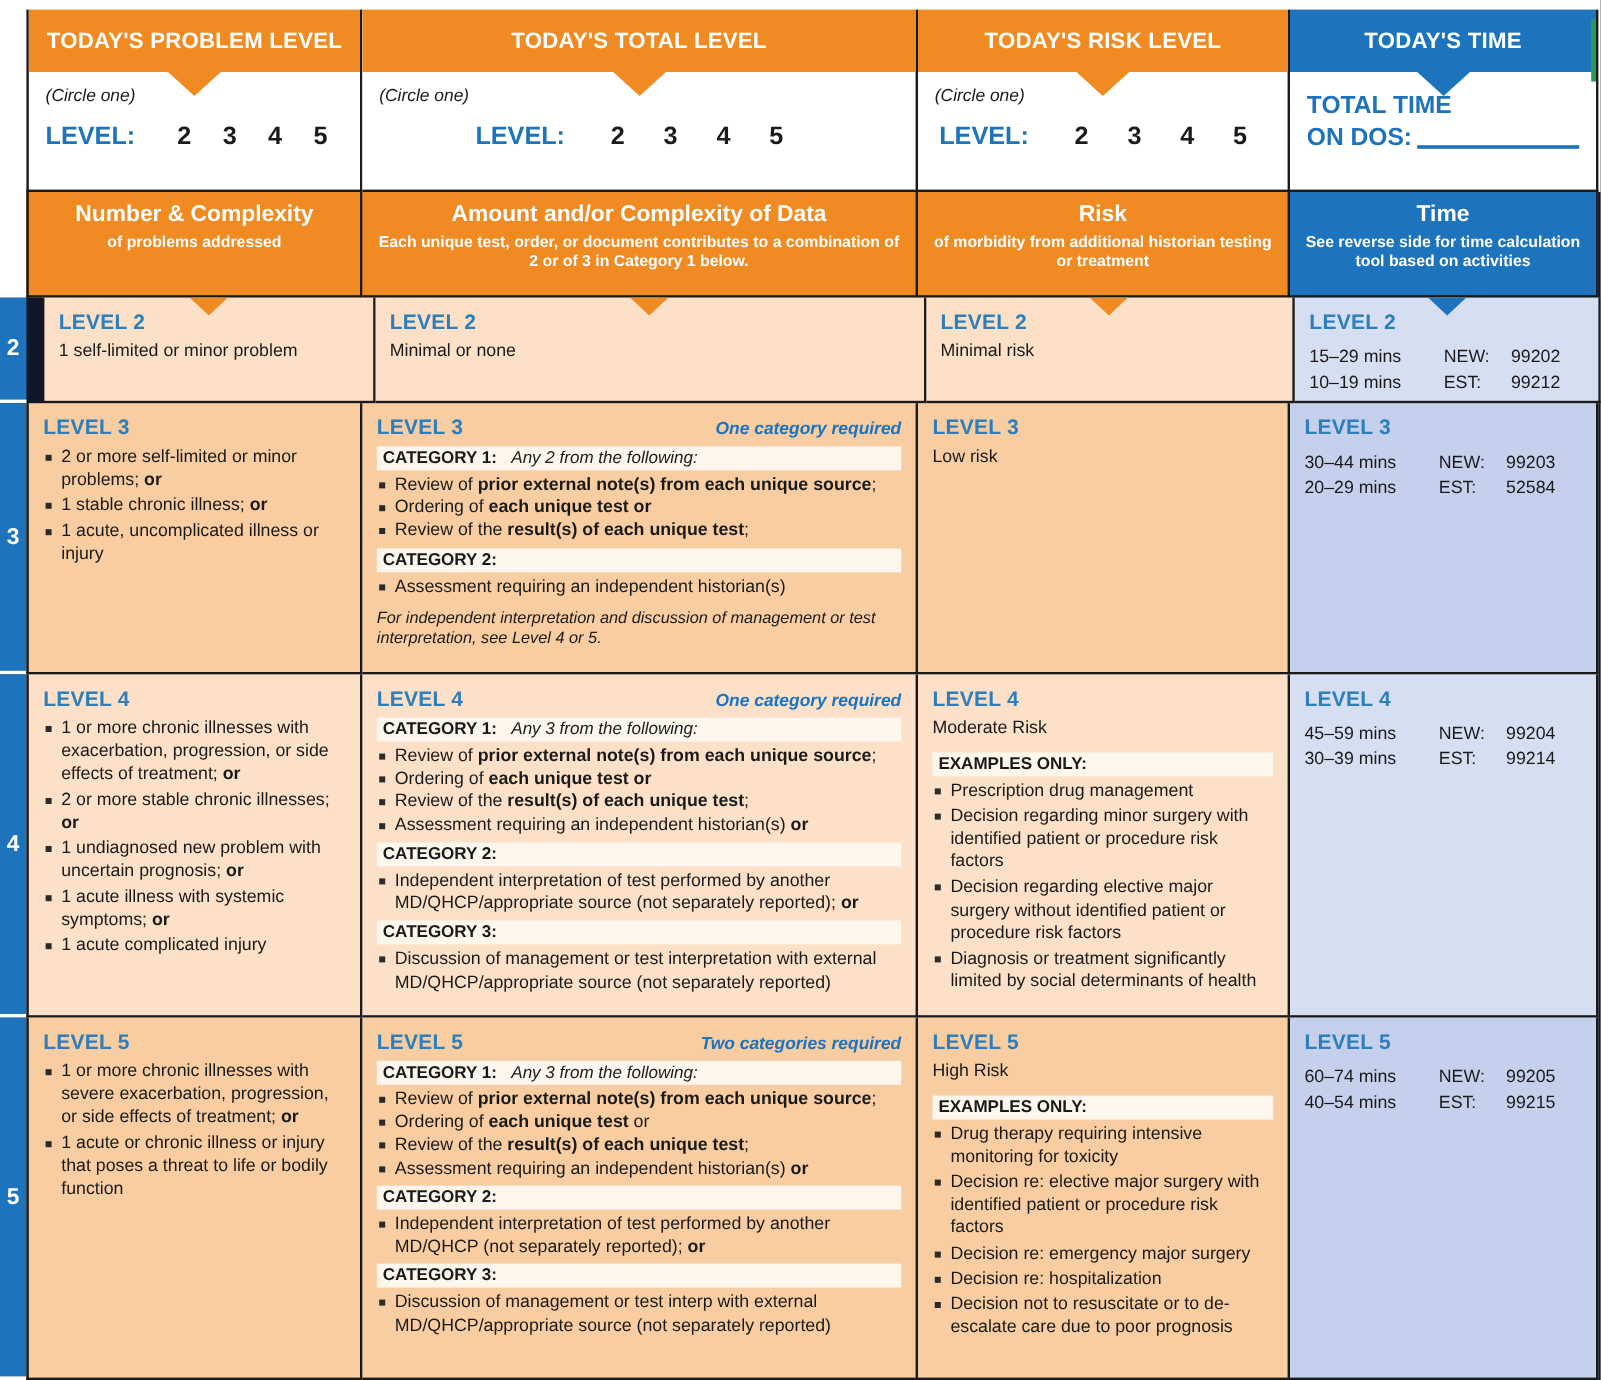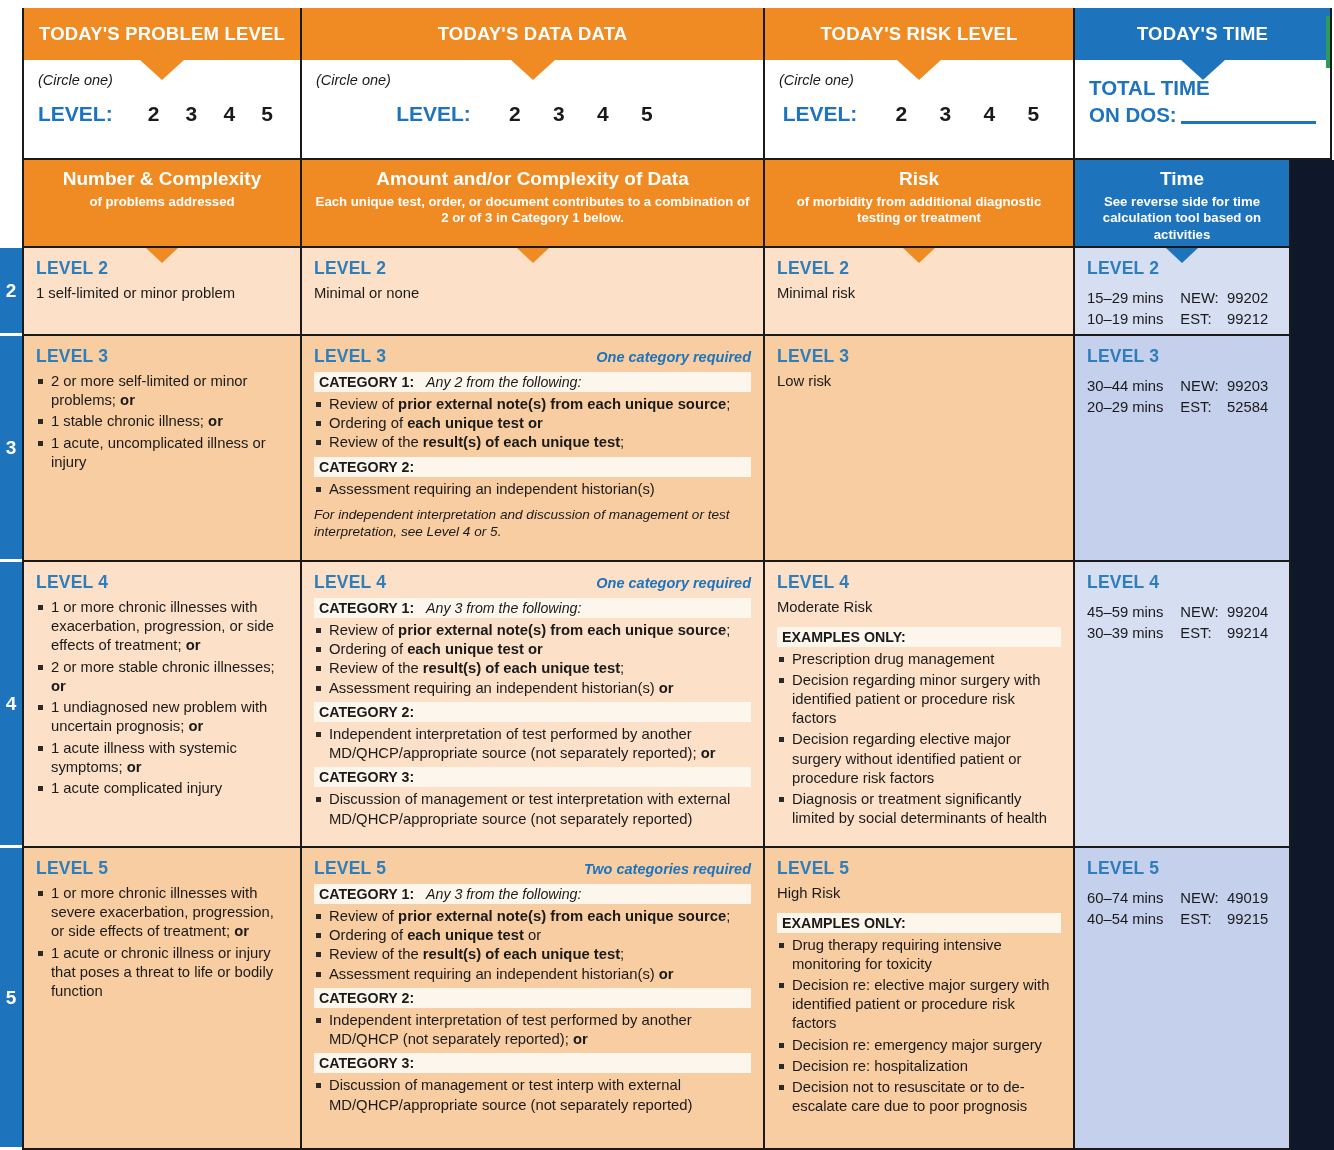--- a/index.html
+++ b/index.html
@@ -126,21 +126,21 @@
   .tcell {
     border-right: 2px solid #1a1a1a;
     border-bottom: 2px solid #1a1a1a;
     position: relative;
     overflow: hidden;
   }
   .tcell:first-child { border-left: 2px solid #1a1a1a; }
   .c-problem { width: 280px; }
   .c-data    { width: 463px; }
   .c-risk    { width: 310px; }
-  .c-time    { width: 216px; }
+  .c-time    { width: 257px; }
 
   
   .hdr-cell {
     color: #ffffff;
     text-align: center;
     padding: 8px 10px 10px 10px;
     height: 88px;
   }
   .hdr-title { font-size: 19px; font-weight: bold; line-height: 1.2; }
   .hdr-sub   { font-size: 13.2px; font-weight: bold; line-height: 1.25; margin-top: 3px; }
@@ -258,21 +258,21 @@
           <span class="lp-label">LEVEL:</span>
           <span class="lp-num">2</span>
           <span class="lp-num">3</span>
           <span class="lp-num">4</span>
           <span class="lp-num">5</span>
         </div>
       </div>
     </div>
 
     <div class="banner-col bc-data">
-      <div class="banner-head bg-orange">TODAY'S DATA DATA</div>
+      <div class="banner-head bg-orange">TODAY'S TOTAL LEVEL</div>
       <div class="notch notch-o"></div>
       <div class="banner-body">
         <div class="circle-one">(Circle one)</div>
         <div class="level-pick">
           <span class="lp-label">LEVEL:</span>
           <span class="lp-num">2</span>
           <span class="lp-num">3</span>
           <span class="lp-num">4</span>
           <span class="lp-num">5</span>
         </div>
@@ -326,29 +326,29 @@
         <div class="tcell c-problem hdr-cell bg-orange">
           <div class="hdr-title">Number &amp; Complexity</div>
           <div class="hdr-sub">of problems addressed</div>
         </div>
         <div class="tcell c-data hdr-cell bg-orange">
           <div class="hdr-title">Amount and/or Complexity of Data</div>
           <div class="hdr-sub">Each unique test, order, or document contributes to a combination of 2 or of 3 in Category 1 below.</div>
         </div>
         <div class="tcell c-risk hdr-cell bg-orange">
           <div class="hdr-title">Risk</div>
-          <div class="hdr-sub">of morbidity from additional diagnostic testing or treatment</div>
+          <div class="hdr-sub">of morbidity from additional historian testing or treatment</div>
         </div>
         <div class="tcell c-time hdr-cell bg-blue">
           <div class="hdr-title">Time</div>
           <div class="hdr-sub">See reverse side for time calculation tool based on activities</div>
         </div>
       </div>
 
-      <div class="trow" style="height:88px;">
+      <div class="trow" style="height:88px;margin-left:13px;">
         <div class="tcell c-problem body-cell tint-o1">
           <div class="cell-notch cn-o"></div>
           <div class="lvl-head">LEVEL 2</div>
           <div class="plain">1 self-limited or minor problem</div>
         </div>
         <div class="tcell c-data body-cell tint-o1">
           <div class="cell-notch cn-o"></div>
           <div class="lvl-head">LEVEL 2</div>
           <div class="plain">Minimal or none</div>
         </div>
@@ -545,21 +545,21 @@
               <li>Decision re: hospitalization</li>
               <li>Decision not to resuscitate or to de-escalate care due to poor prognosis</li>
             </ul>
         </div>
         <div class="tcell c-time body-cell tint-b2">
           <div class="lvl-head">LEVEL 5</div>
           <div class="time-rows">
             <div class="time-line">
               <span class="tl-mins">60–74 mins</span>
               <span class="tl-type">NEW:</span>
-              <span class="tl-code">49019</span>
+              <span class="tl-code">99205</span>
             </div>
             <div class="time-line">
               <span class="tl-mins">40–54 mins</span>
               <span class="tl-type">EST:</span>
               <span class="tl-code">99215</span>
             </div>
           </div>
         </div>
       </div>
 

